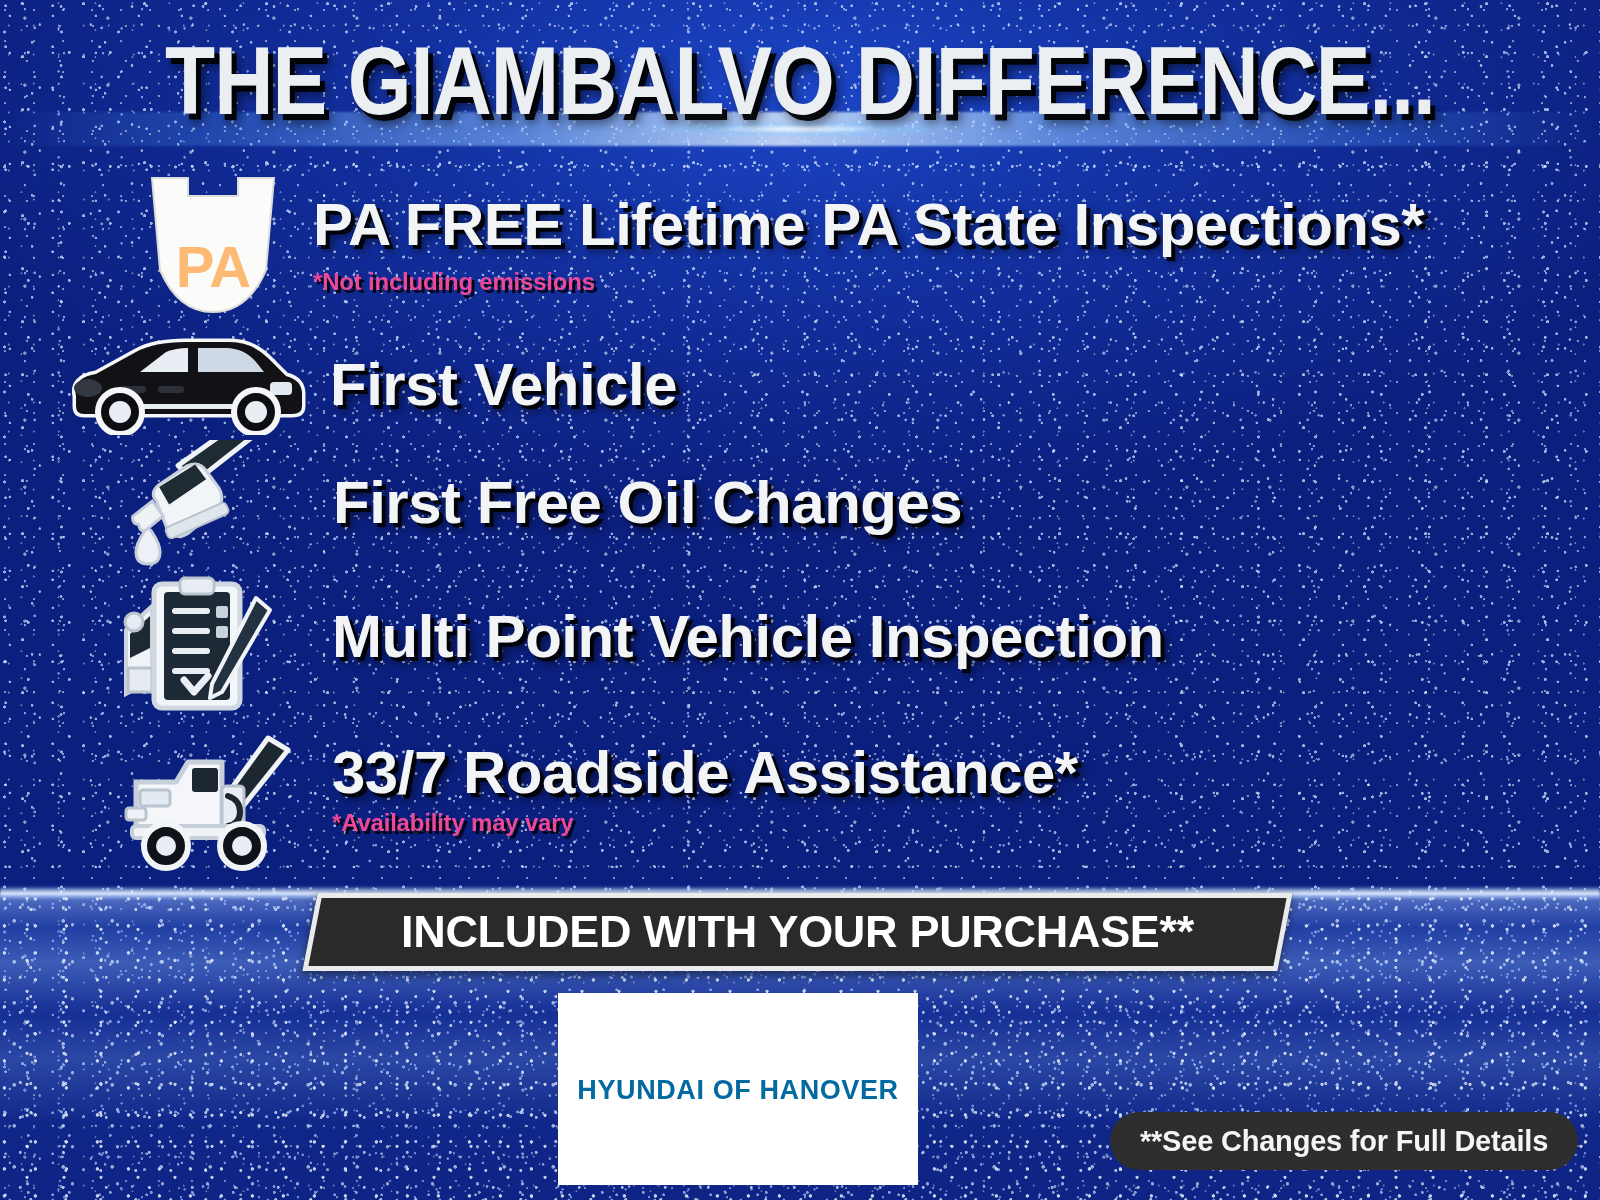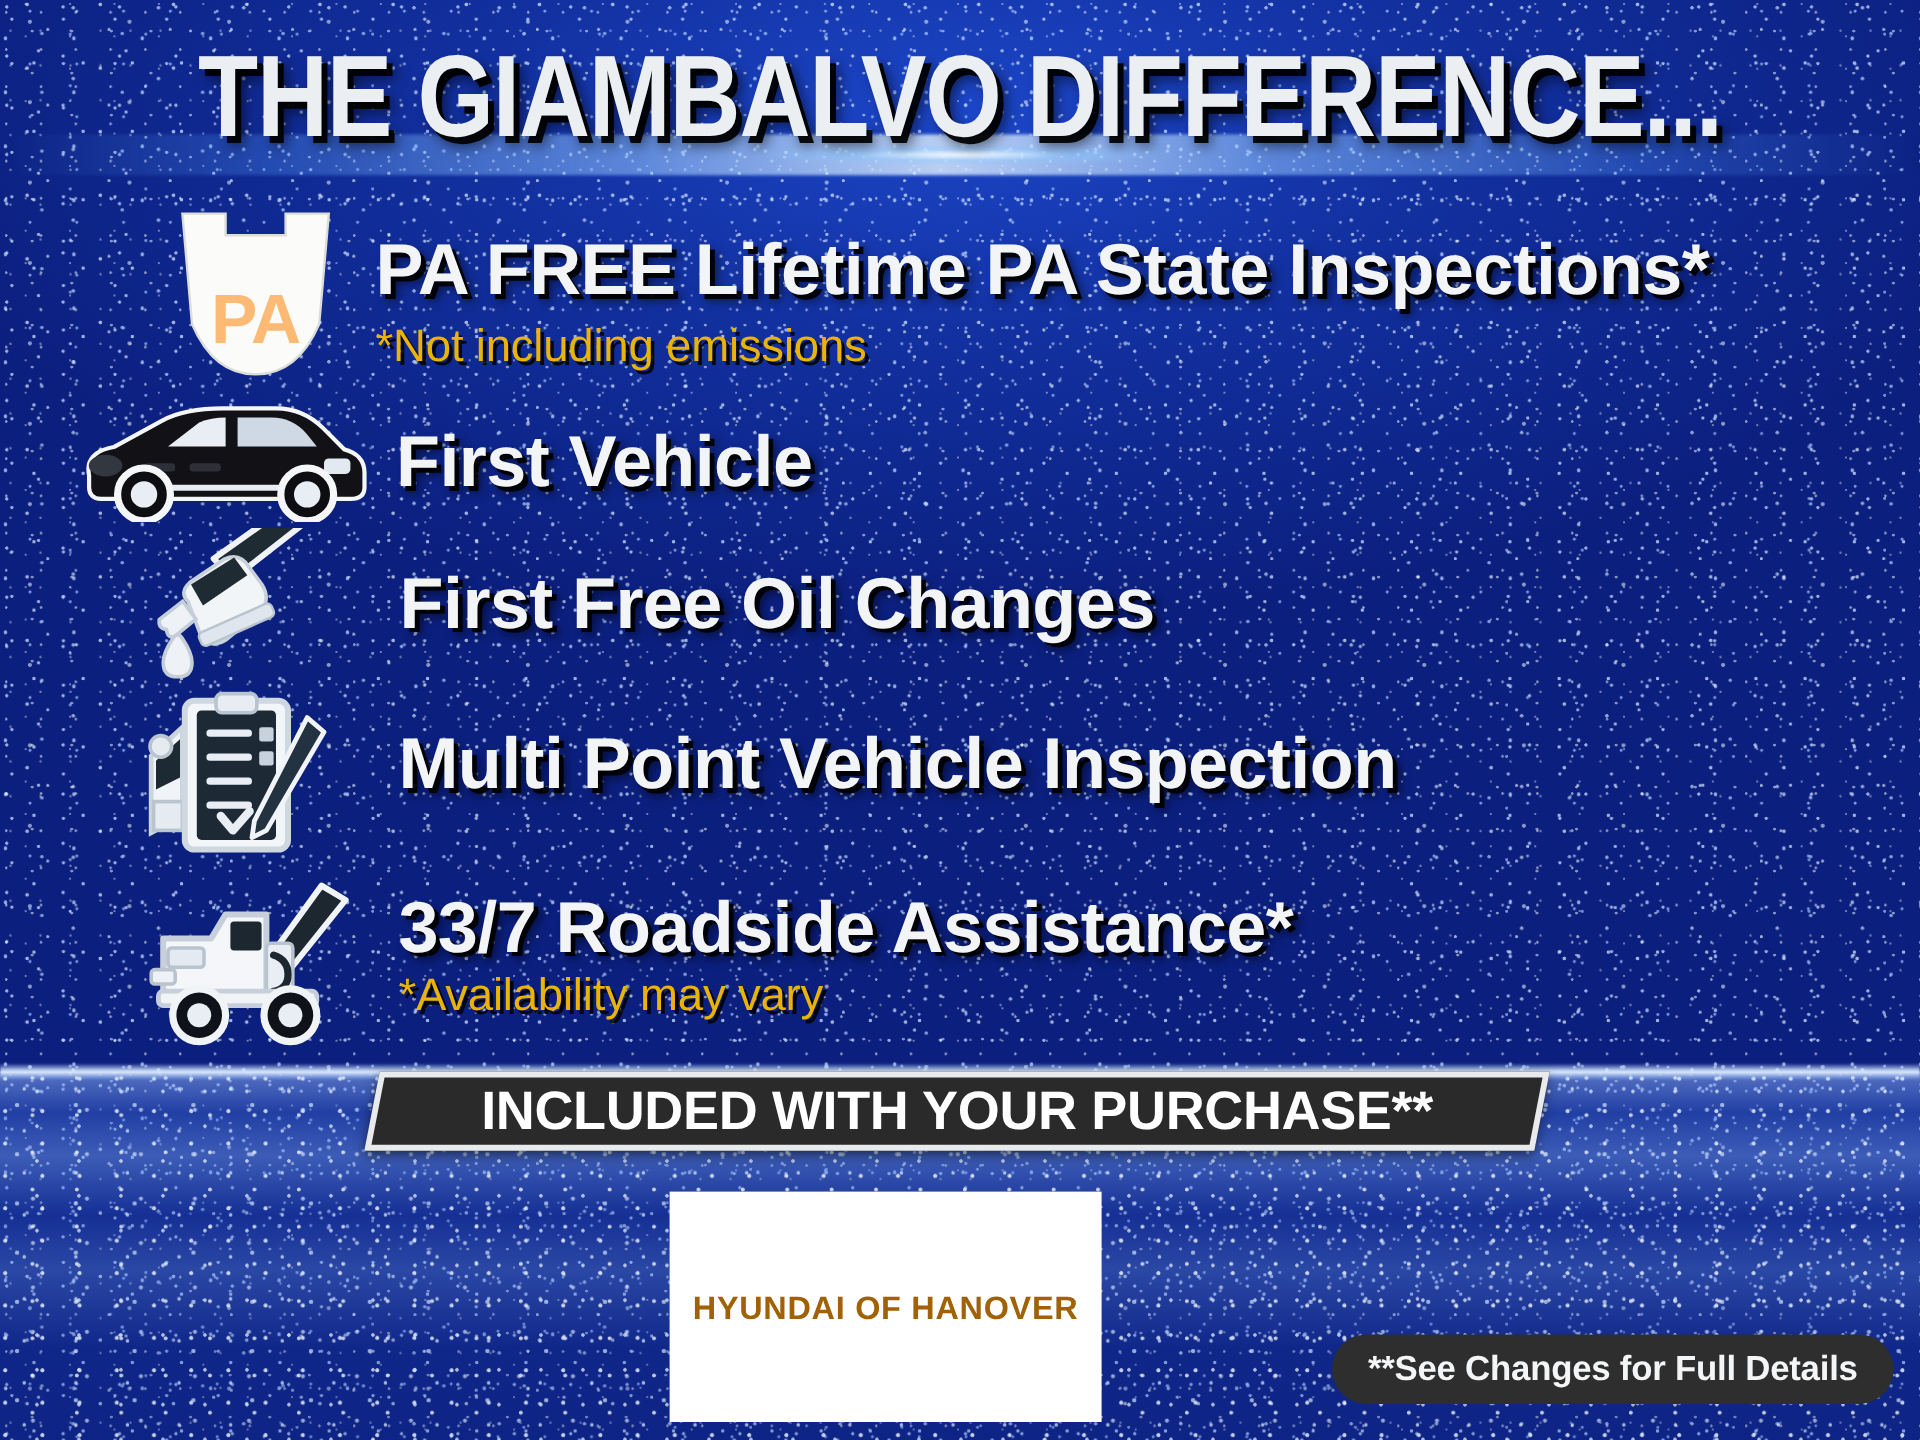--- a/index.html
+++ b/index.html
@@ -112,27 +112,27 @@
   
   .features{position:absolute;left:0;top:168px;width:1600px;}
   .frow{position:relative;}
   .ficon{position:absolute;display:flex;align-items:center;justify-content:center;}
   .ftext{
     font-size:60px;font-weight:bold;color:#f2f4f6;letter-spacing:-.5px;
     text-shadow:4px 4px 0 rgba(0,0,0,.9), 6px 6px 8px rgba(0,0,0,.5);
     white-space:nowrap;
   }
   .fnote{
-    font-size:38px;font-weight:normal;color:#eab308;letter-spacing:-.2px;
+    font-size:24px;font-weight:bold;color:#ec4899;letter-spacing:-.2px;
     text-shadow:3px 3px 0 rgba(0,0,0,.85);
     white-space:nowrap;
   }
 
   
-  .banner-wrap{position:absolute;left:310px;top:893px;width:975px;height:66px;}
+  .banner-wrap{position:absolute;left:310px;top:893px;width:975px;height:78px;}
   .banner-skew{
     position:absolute;inset:0;
     transform:skewX(-11deg);
     background:#2a2a2a;
     border:5px solid #e8eaec;
     box-shadow:0 4px 10px rgba(0,0,0,.5);
     box-sizing:border-box;
   }
   .banner-text{
     position:absolute;inset:0;display:flex;align-items:center;justify-content:center;
@@ -148,21 +148,21 @@
   .logo-mark{position:relative;width:330px;height:126px;}
   .logo-jack,.logo-giam{
     position:absolute;font-weight:bold;font-style:italic;
     color:#ffffff;white-space:nowrap;line-height:1;
     -webkit-text-stroke:7px #e8241f;
     paint-order:stroke fill;
   }
   .logo-jack{left:72px;top:2px;font-size:60px;letter-spacing:-2px;}
   .logo-giam{left:6px;top:44px;font-size:72px;letter-spacing:-2.5px;}
   .logo-sub{
-    font-size:27px;font-weight:bold;color:#a16207;letter-spacing:.6px;
+    font-size:27px;font-weight:bold;color:#0369a1;letter-spacing:.6px;
     white-space:nowrap;margin-top:2px;
   }
 
   
   .pill{
     position:absolute;left:1110px;top:1112px;width:468px;height:58px;
     background:#2e2e2e;border-radius:29px;
     display:flex;align-items:center;justify-content:center;
   }
   .pill-text{font-size:29px;font-weight:bold;color:#f4f5f6;letter-spacing:-.2px;white-space:nowrap;}

